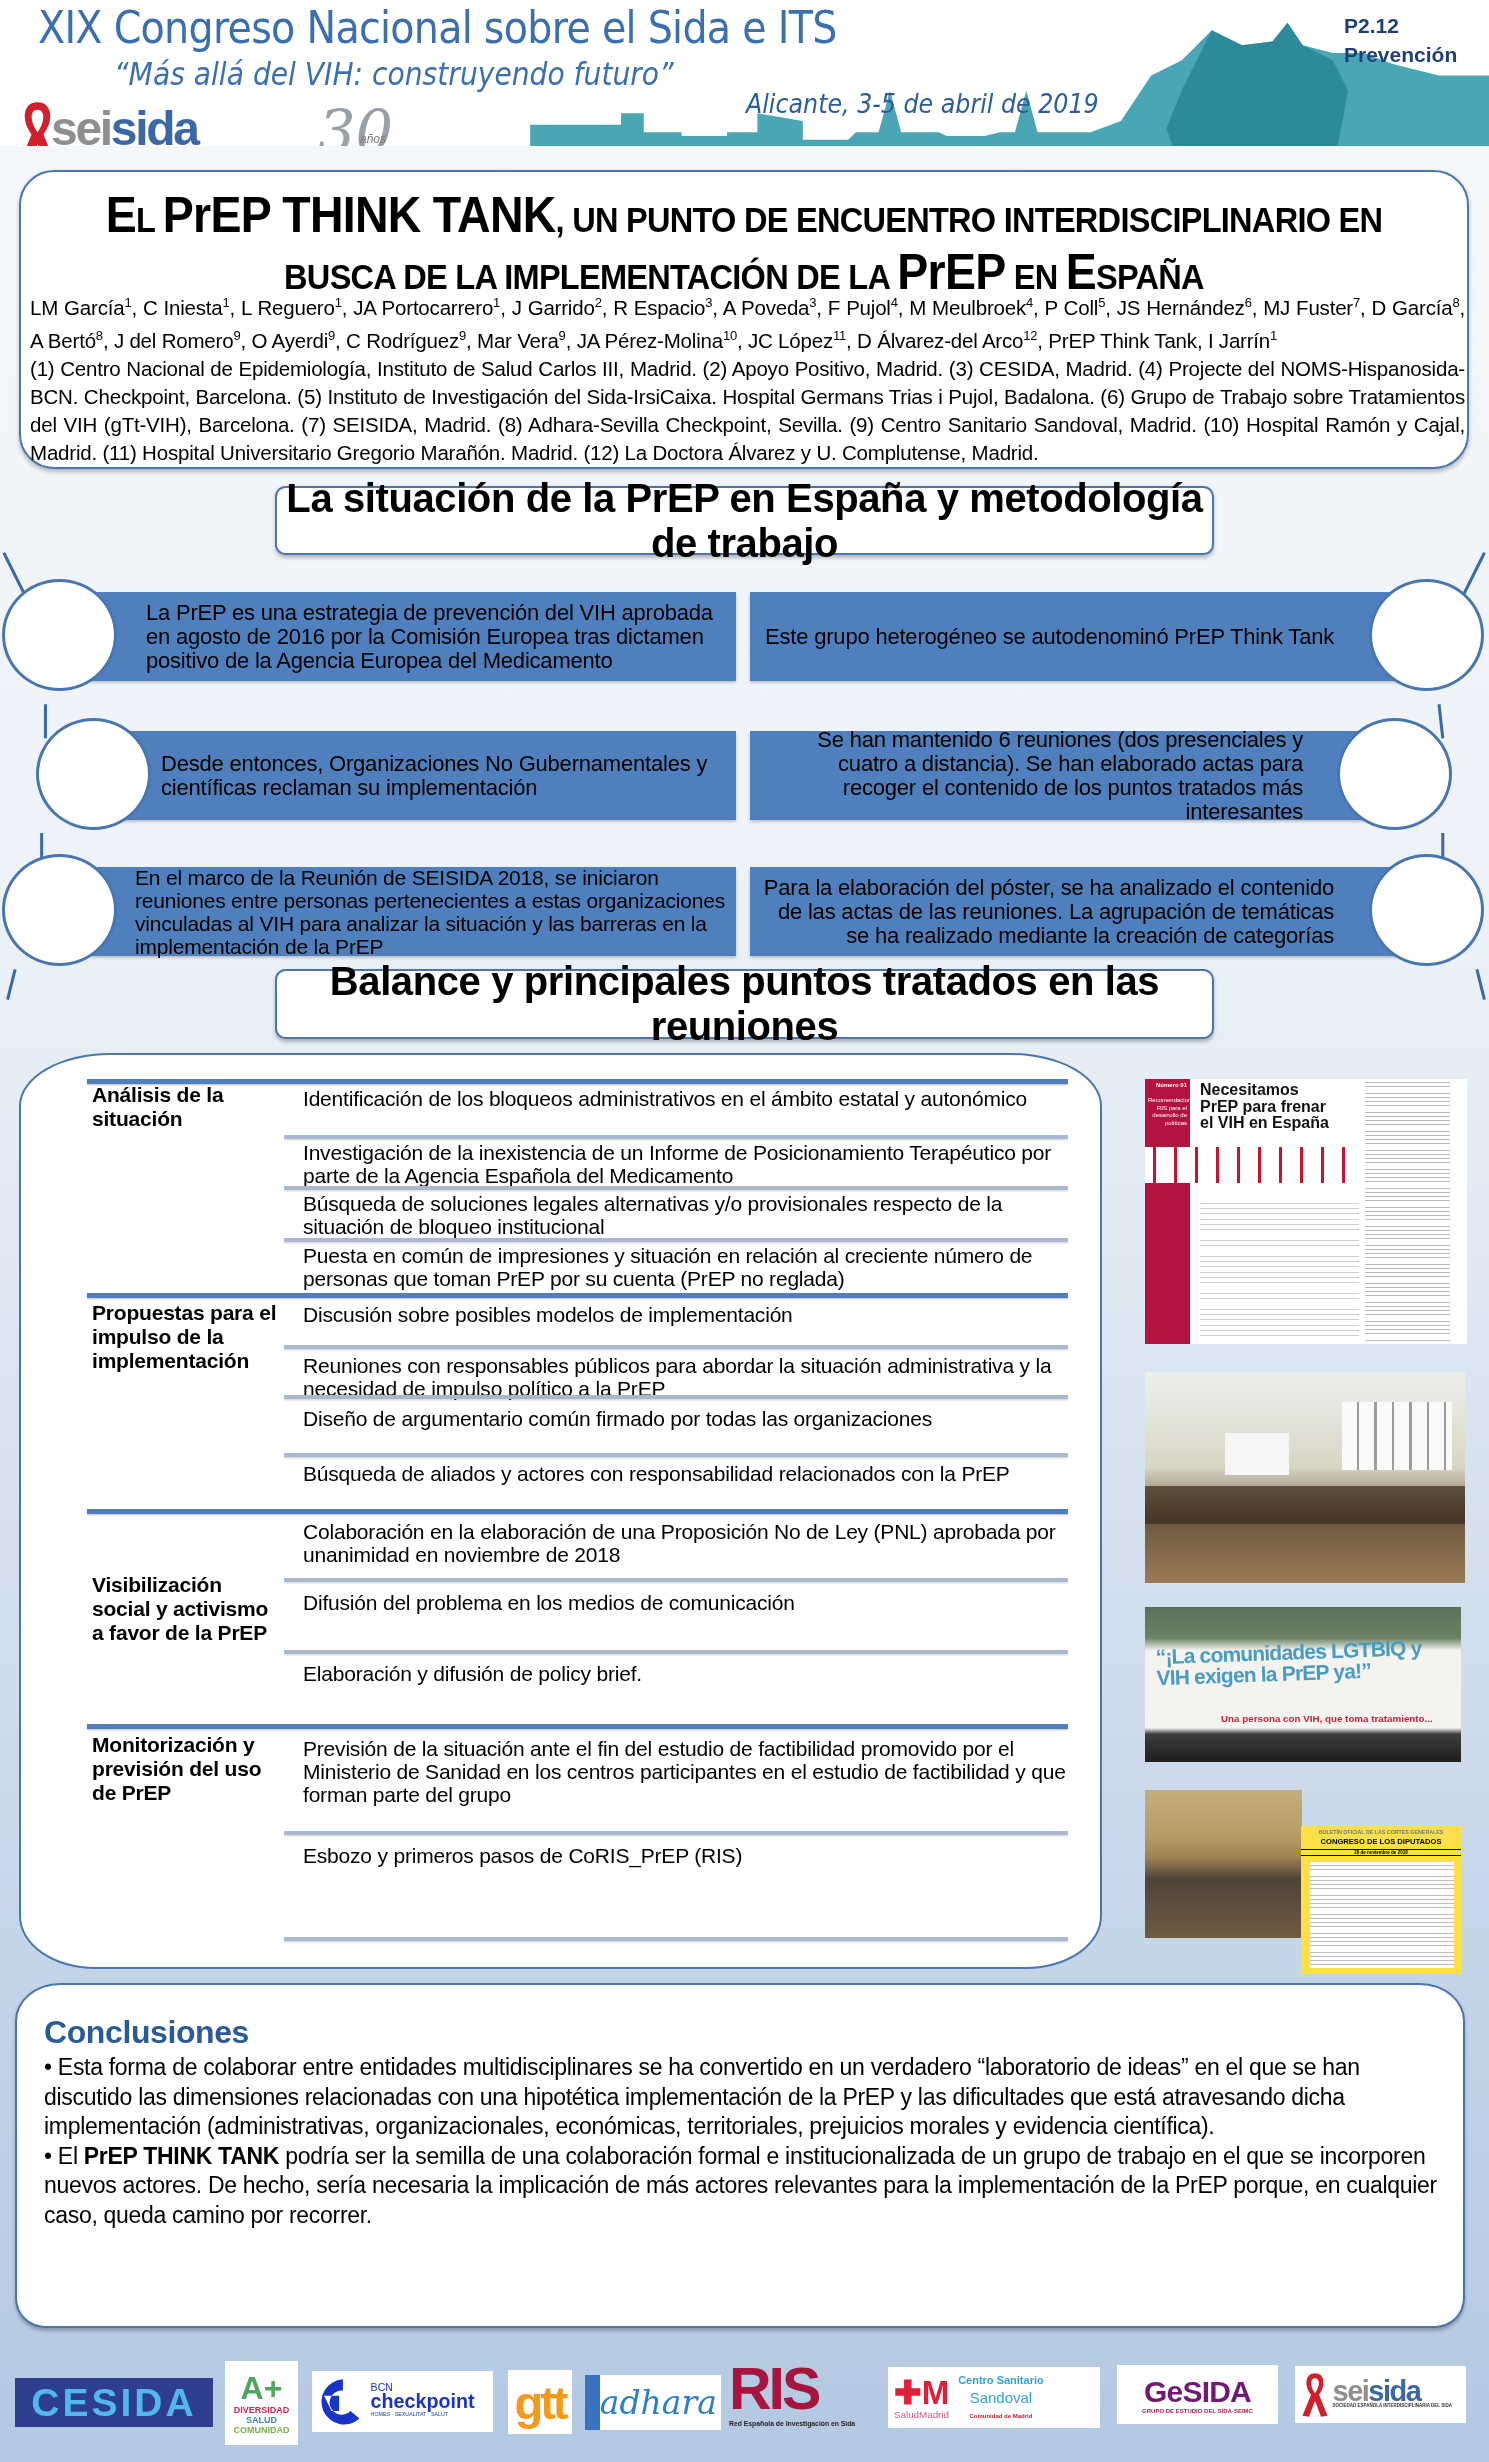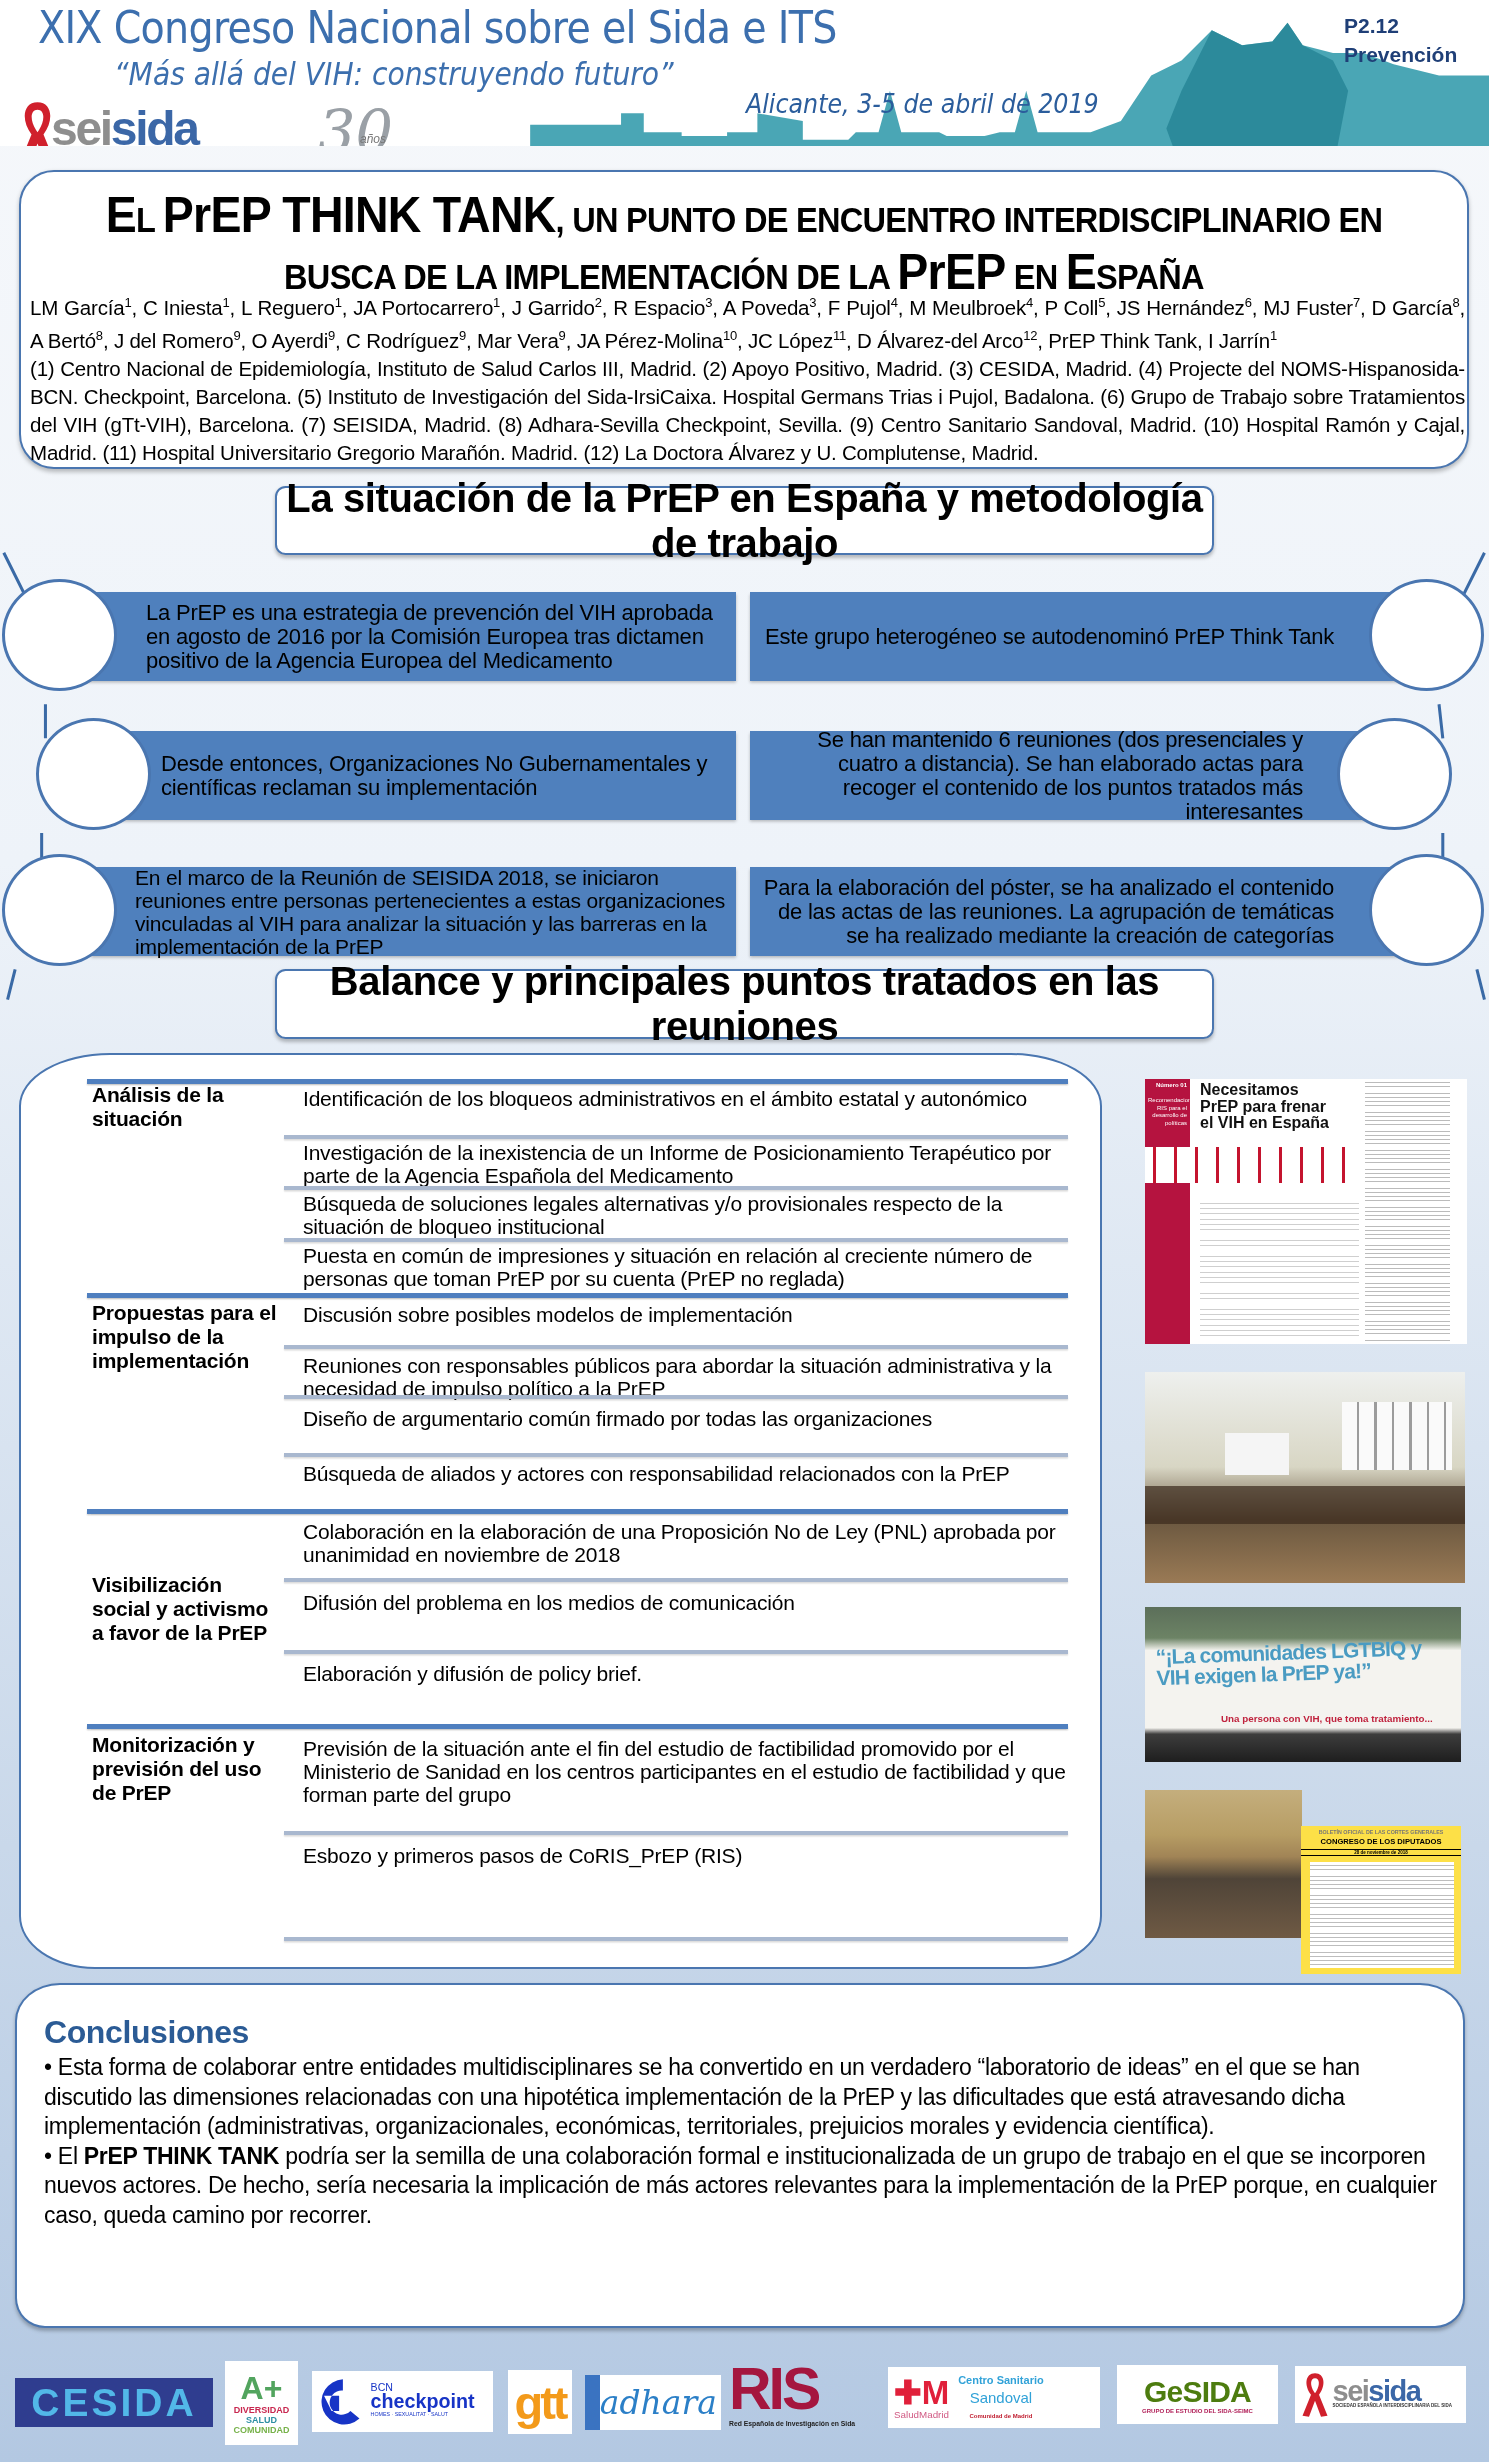--- a/index.html
+++ b/index.html
@@ -280,21 +280,21 @@
     <div style="font-size:9.8px; color:#d15a84;">SaludMadrid</div>
   </div>
   <div style="margin-left:9px; text-align:center; line-height:18px;">
     <div style="font-size:11px; color:#31a2d8; font-weight:bold;">Centro Sanitario</div>
     <div style="font-size:15px; color:#31a2d8;">Sandoval</div>
     <div style="font-size:6px; color:#c01d2f; font-weight:bold;">Comunidad de Madrid</div>
   </div>
 </div>
 
 <div class="abs logo-box" style="left:1117px; top:2365px; width:161px; height:59px; flex-direction:column;">
-  <div style="font-size:30px; font-weight:bold; color:#4d7c0f; letter-spacing:-0.8px; line-height:32px;">GeSIDA</div>
+  <div style="font-size:30px; font-weight:bold; color:#701a75; letter-spacing:-0.8px; line-height:32px;">GeSIDA</div>
   <div style="font-size:6px; color:#b01c55; font-weight:bold;">GRUPO DE ESTUDIO DEL SIDA-SEIMC</div>
 </div>
 
 <div class="abs logo-box" style="left:1295px; top:2366px; width:171px; height:57px; justify-content:flex-start; padding-left:4.5px;">
   <svg width="30" height="53" viewBox="0 0 60 95">
     <path d="M30 5 C10 5 8 30 22 48 L5 90 L18 92 L30 60 L42 92 L55 90 L38 48 C52 30 50 5 30 5 Z M30 15 C40 15 40 30 32 42 L30 45 L28 42 C20 30 20 15 30 15 Z" fill="#d0202c"></path>
   </svg>
   <div style="margin-left:3px; line-height:23px;">
     <div style="font-size:29px; font-weight:bold; letter-spacing:-1.5px;"><span style="color:#8e8e8e;">sei</span><span style="color:#3b67a7;">sida</span></div>
     <div style="font-size:4.5px; font-weight:bold; color:#333; line-height:6px;">SOCIEDAD ESPAÑOLA INTERDISCIPLINARIA DEL SIDA</div>

